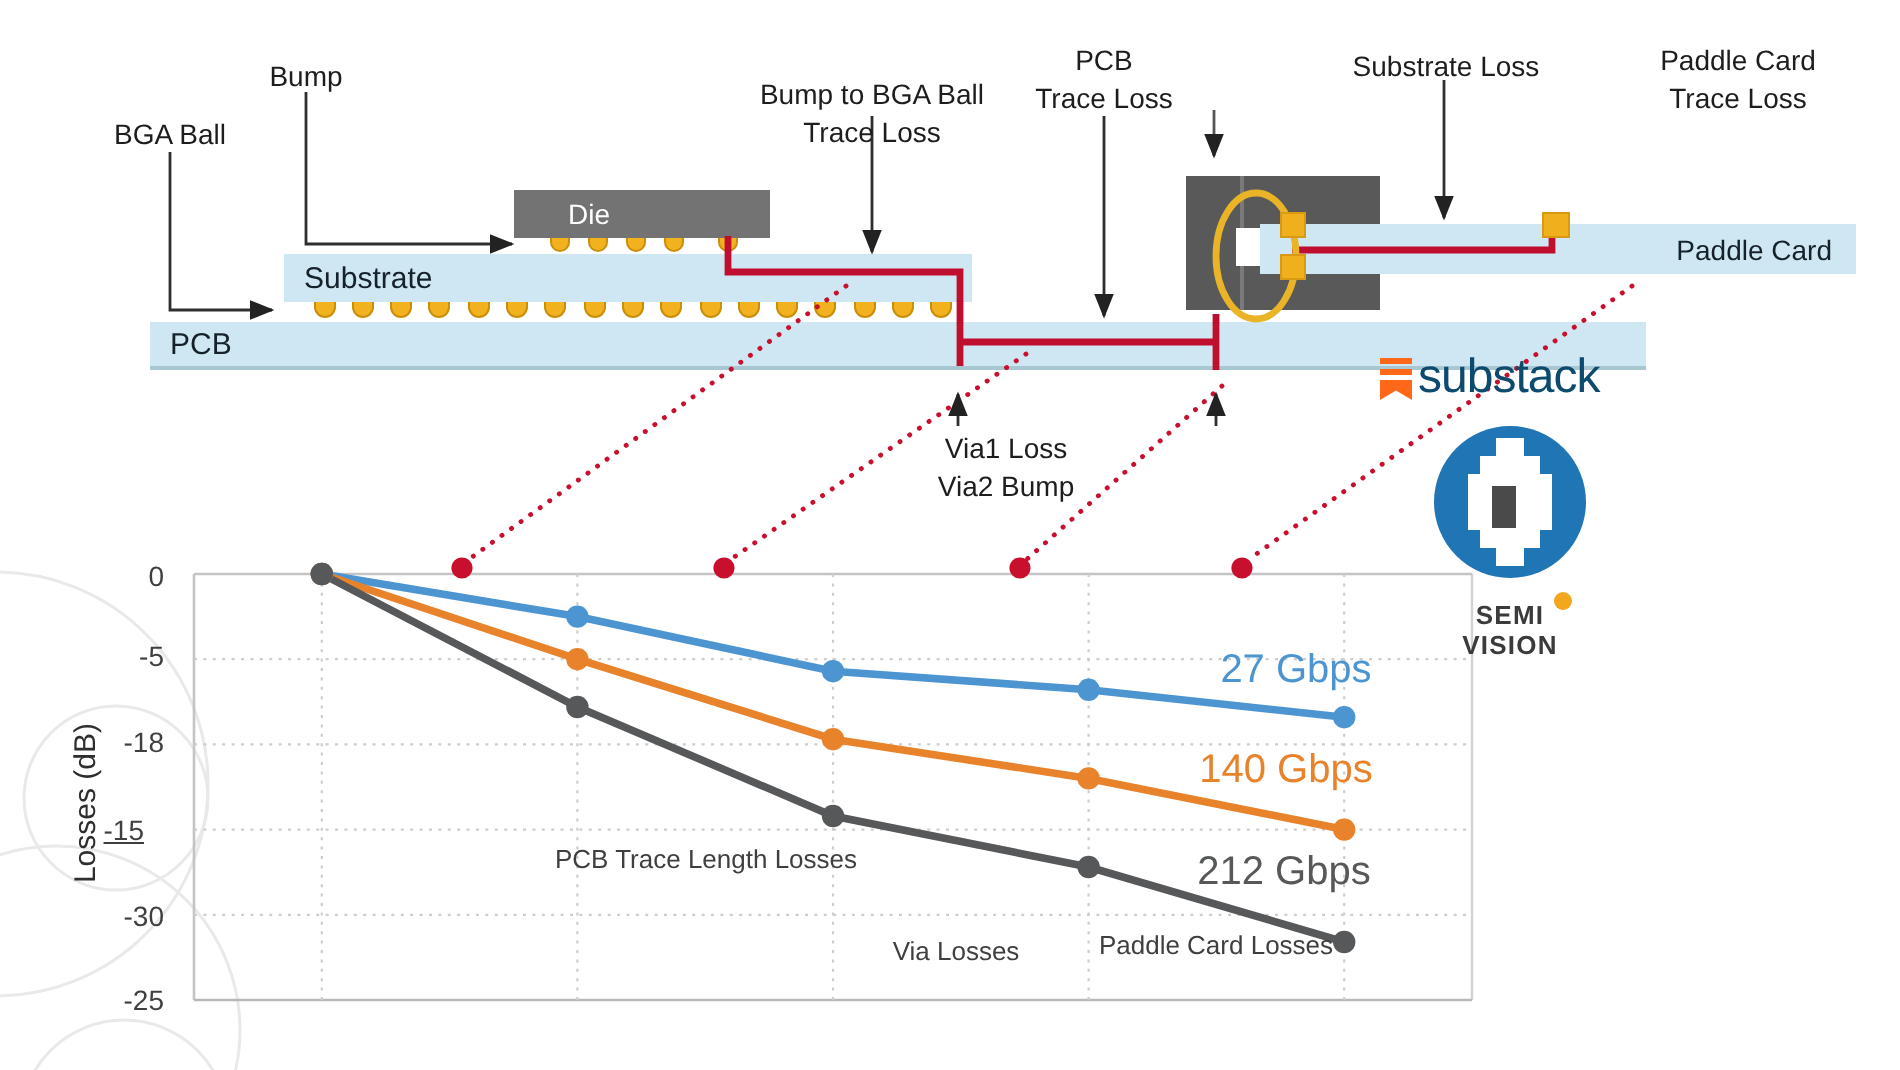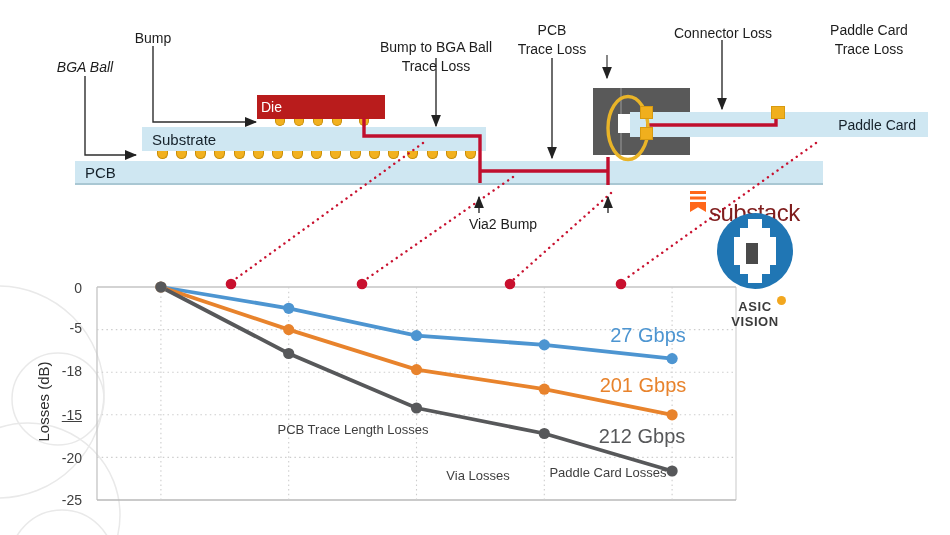--- a/index.html
+++ b/index.html
@@ -1,39 +1,39 @@
 <!DOCTYPE html>
 <html><head>
 <meta charset="utf-8">
 <style>
   html,body{margin:0;padding:0;background:#fff;}
   #stage{position:relative;width:950px;height:535px;background:#ffffff;overflow:hidden;
          font-family:"Liberation Sans", sans-serif;}
   svg.layer{position:absolute;left:0;top:0;pointer-events:none;}
   #bg-decor{z-index:0;}
   .box{position:absolute;z-index:1;background:#cfe7f2;display:flex;align-items:center;box-sizing:border-box;}
-  #die-box{background:#b91c1c;color:#fff;font-size:14px;padding-left:4px;}
+  #die-box{background:#737373;color:#fff;font-size:14px;padding-left:27px;}
   #substrate-box,#pcb-box{color:#16222b;font-size:15px;padding-left:10px;}
   #pcb-box{border-bottom:2px solid #a9c7d3;}
   #paddle-box{color:#16222b;font-size:14px;justify-content:flex-end;padding-right:12px;}
   #connector-box{background:#595959;}
   #connector-seam{position:absolute;left:27px;top:0;width:2px;height:100%;background:#7a7a7a;}
   #connector-notch{position:absolute;left:25px;top:26px;width:12px;height:19px;background:#fff;}
   .bump,.ball{position:absolute;z-index:1;background:#F2B11F;border:1px solid #C98F08;
       border-top:none;border-radius:0 0 7px 7px;box-sizing:border-box;}
   .gold-square{position:absolute;z-index:4;width:13px;height:13px;background:#F0AF1D;border:1px solid #D79A10;box-sizing:border-box;}
   #overlay{z-index:2;}
   .txt{position:absolute;z-index:3;color:#1d1d1d;font-size:14px;line-height:19px;text-align:center;}
   .chart-note{font-size:13px;line-height:19px;color:#3f3f3f;}
   .ytick{position:absolute;z-index:3;width:44px;text-align:right;font-size:14px;color:#3f3f3f;line-height:18px;}
   .series-label{position:absolute;z-index:3;width:130px;text-align:center;font-size:20px;font-weight:400;}
   #ylabel{position:absolute;z-index:3;width:130px;text-align:center;font-size:15px;color:#2e2e2e;
           transform:rotate(-90deg);transform-origin:center;}
   #substack-wrap{position:absolute;z-index:3;display:flex;align-items:center;gap:3px;}
-  #substack-text{font-size:24px;color:#7f1d1d;letter-spacing:-0.5px;margin-top:24px;}
+  #substack-text{font-size:24px;color:#0c4a6e;letter-spacing:-0.5px;}
   #semivision-wrap{position:absolute;z-index:3;text-align:center;}
   #semivision-name{margin-top:4px;font-size:13px;font-weight:bold;letter-spacing:0.6px;color:#3b3b3b;}
   #semivision-o-dot{position:absolute;z-index:4;width:9px;height:9px;border-radius:50%;background:#F2A71F;}
 </style>
 </head>
 <body>
 
 <div id="stage">
 
   <svg id="bg-decor" class="layer" width="950" height="535">
@@ -165,35 +165,36 @@
         <circle cx="672.1" cy="414.8" r="5.6" fill="#E8832C"></circle>
         <circle cx="160.9" cy="287.0" r="5.6" fill="#57585A"></circle>
         <circle cx="288.7" cy="353.5" r="5.6" fill="#57585A"></circle>
         <circle cx="416.5" cy="408.0" r="5.6" fill="#57585A"></circle>
         <circle cx="544.3" cy="433.5" r="5.6" fill="#57585A"></circle>
         <circle cx="672.1" cy="471.0" r="5.6" fill="#57585A"></circle>
       </g>
   </svg>
 
   <div class="txt" style="left:130px;top:29px;width:46px;">Bump</div>
-  <div class="txt" style="left:46px;top:58px;width:78px;font-style:italic;">BGA Ball</div>
+  <div class="txt" style="left:46px;top:58px;width:78px;">BGA Ball</div>
   <div class="txt" style="left:356px;top:38px;width:160px;">
     <div>Bump to BGA Ball</div>
     <div>Trace Loss</div>
   </div>
   <div class="txt" style="left:492px;top:21px;width:120px;">
     <div>PCB</div>
     <div>Trace Loss</div>
   </div>
-  <div class="txt" style="left:653px;top:24px;width:140px;">Connector Loss</div>
+  <div class="txt" style="left:653px;top:24px;width:140px;">Substrate Loss</div>
   <div class="txt" style="left:799px;top:21px;width:140px;">
     <div>Paddle Card</div>
     <div>Trace Loss</div>
   </div>
   <div class="txt" style="left:443px;top:215px;width:120px;">
+    <div>Via1 Loss</div>
     <div>Via2 Bump</div>
   </div>
 
   <div id="substack-wrap" style="left:690px;top:175px;">
     <svg width="16" height="21" viewBox="0 0 16 21">
       <g fill="#FF6719">
         <rect x="0" y="0" width="16" height="3"></rect>
         <rect x="0" y="5.5" width="16" height="3"></rect>
         <path d="M0,11 H16 V21 L8,16.2 L0,21 Z"></path>
       </g>
@@ -206,32 +207,32 @@
       <circle cx="40" cy="40" r="38" fill="#2076B4"></circle>
       <g fill="#ffffff">
         <rect x="33" y="8" width="14" height="9"></rect>
         <rect x="25" y="17" width="30" height="9"></rect>
         <rect x="19" y="26" width="42" height="28"></rect>
         <rect x="25" y="54" width="30" height="9"></rect>
         <rect x="33" y="63" width="14" height="9"></rect>
       </g>
       <rect x="31" y="32" width="12" height="21" fill="#4a4a4a"></rect>
     </svg>
-    <div id="semivision-name">ASIC VISION</div>
+    <div id="semivision-name">SEMI VISION</div>
   </div>
   <div id="semivision-o-dot" style="left:777px;top:296px;"></div>
 
   <div id="ylabel" style="left:-22px;top:393px;">Losses (dB)</div>
   <div class="ytick" style="left:38px;top:279px;">0</div>
   <div class="ytick" style="left:38px;top:319px;">-5</div>
   <div class="ytick" style="left:38px;top:362px;">-18</div>
-  <div class="ytick" style="left:38px;top:406px;text-decoration:underline;">-15</div>
-  <div class="ytick" style="left:38px;top:449px;">-20</div>
+  <div class="ytick" style="left:28px;top:406px;text-decoration:underline;">-15</div>
+  <div class="ytick" style="left:38px;top:449px;">-30</div>
   <div class="ytick" style="left:38px;top:491px;">-25</div>
 
   <div class="txt chart-note" style="left:273px;top:420px;width:160px;">PCB Trace Length Losses</div>
   <div class="txt chart-note" style="left:548px;top:463px;width:120px;">Paddle Card Losses</div>
   <div class="txt chart-note" style="left:418px;top:466px;width:120px;">Via Losses</div>
 
   <div class="series-label" style="left:583px;top:324px;color:#4D95D1;">27 Gbps</div>
-  <div class="series-label" style="left:578px;top:374px;color:#E8832C;">201 Gbps</div>
+  <div class="series-label" style="left:578px;top:374px;color:#E8832C;">140 Gbps</div>
   <div class="series-label" style="left:577px;top:425px;color:#57585A;">212 Gbps</div>
 </div>
 
 </body></html>

